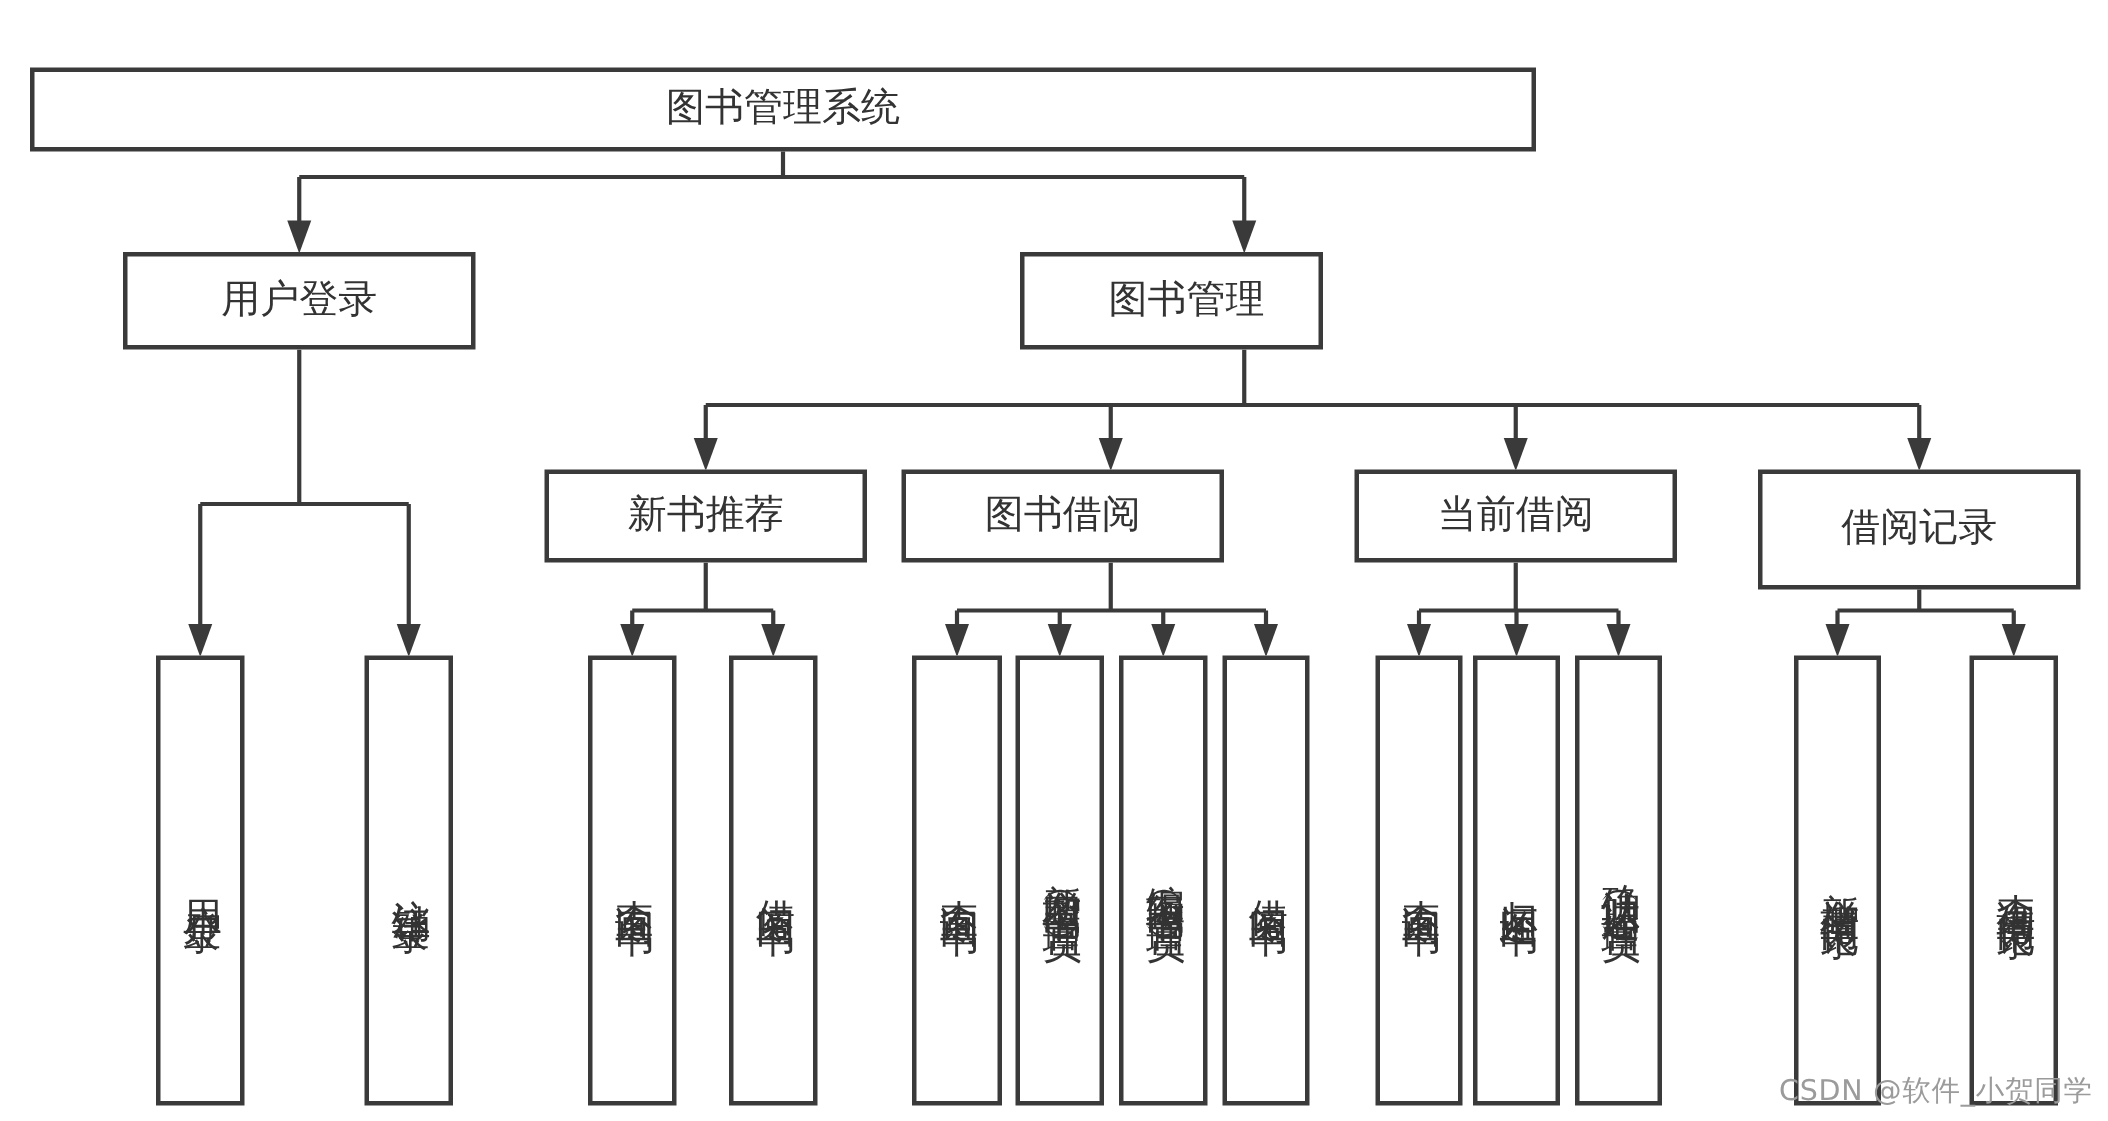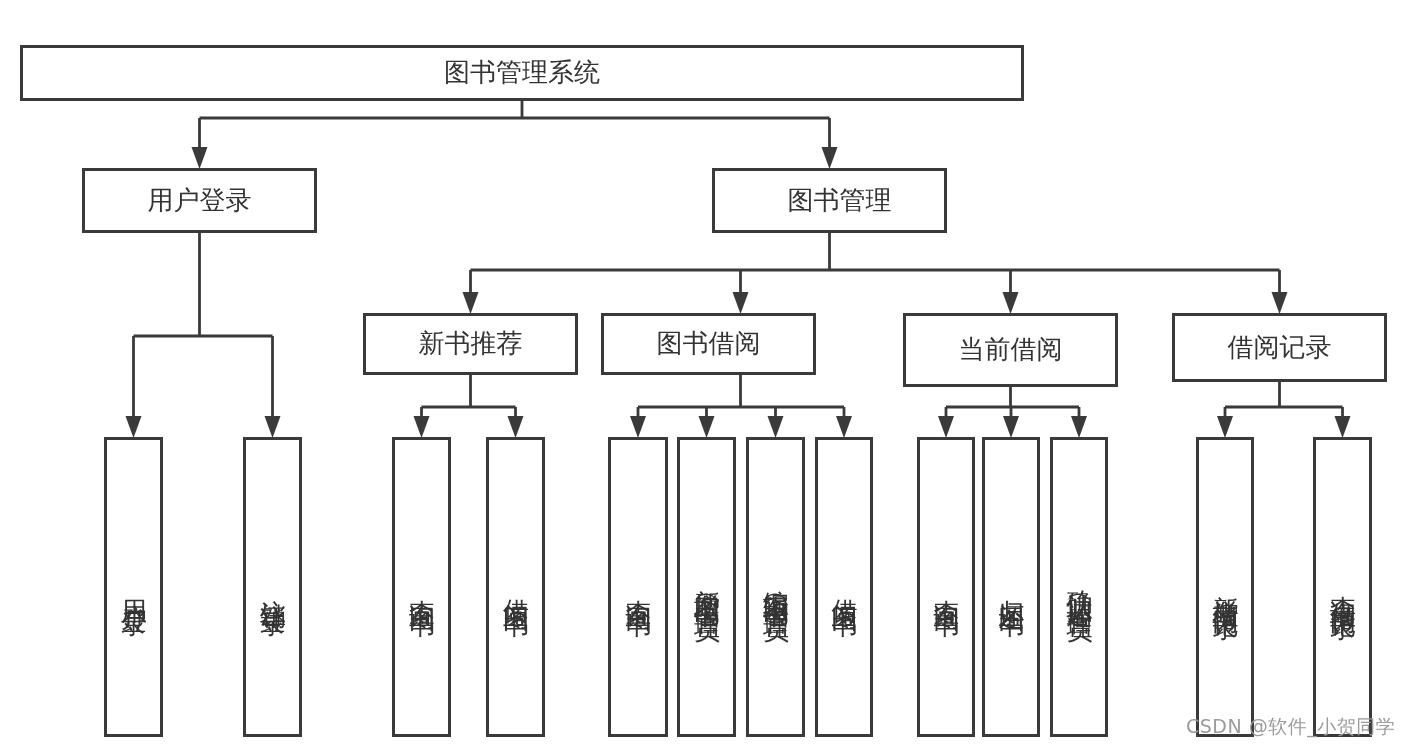--- a/index.html
+++ b/index.html
@@ -77,33 +77,33 @@
         <polygon points="1342.5,438 1334.5,416 1350.5,416" fill="#3a3a3a"></polygon>
       </g>
     </svg>
   <div id="nodes">
       <div class="box" style="left: 20px; top: 13px; width: 1004px; height: 56px; margin-top: 32px;">
         <span>图书管理系统</span>
       </div>
       <div class="box" style="left: 82px; top: 168px; width: 235px; height: 65px;">
         <span>用户登录</span>
       </div>
-      <div class="box" style="left: 712px; top: 168px; width: 235px; height: 65px; padding-left: 20px;">
+      <div class="box" style="left: 680px; top: 168px; width: 202px; height: 65px; padding-left: 20px;">
         <span>图书管理</span>
       </div>
       <div class="box" style="left: 363px; top: 313px; width: 215px; height: 62px;">
         <span>新书推荐</span>
       </div>
       <div class="box" style="left: 601px; top: 313px; width: 215px; height: 62px;">
         <span>图书借阅</span>
       </div>
-      <div class="box" style="left: 903px; top: 313px; width: 215px; height: 74px;">
+      <div class="box" style="left: 903px; top: 313px; width: 215px; height: 62px;">
         <span>当前借阅</span>
       </div>
-      <div class="box" style="left: 1172px; top: 313px; width: 215px; height: 69px;">
+      <div class="box" style="left: 1172px; top: 313px; width: 215px; height: 80px;">
         <span>借阅记录</span>
       </div>
       <div class="box v" style="left: 104px; top: 437px; width: 59px; height: 300px;">
         <span>用户登录</span>
       </div>
       <div class="box v" style="left: 243px; top: 437px; width: 59px; height: 300px;">
         <span>注销登录</span>
       </div>
       <div class="box v" style="left: 392px; top: 437px; width: 59px; height: 300px;">
         <span>查询图书</span>

